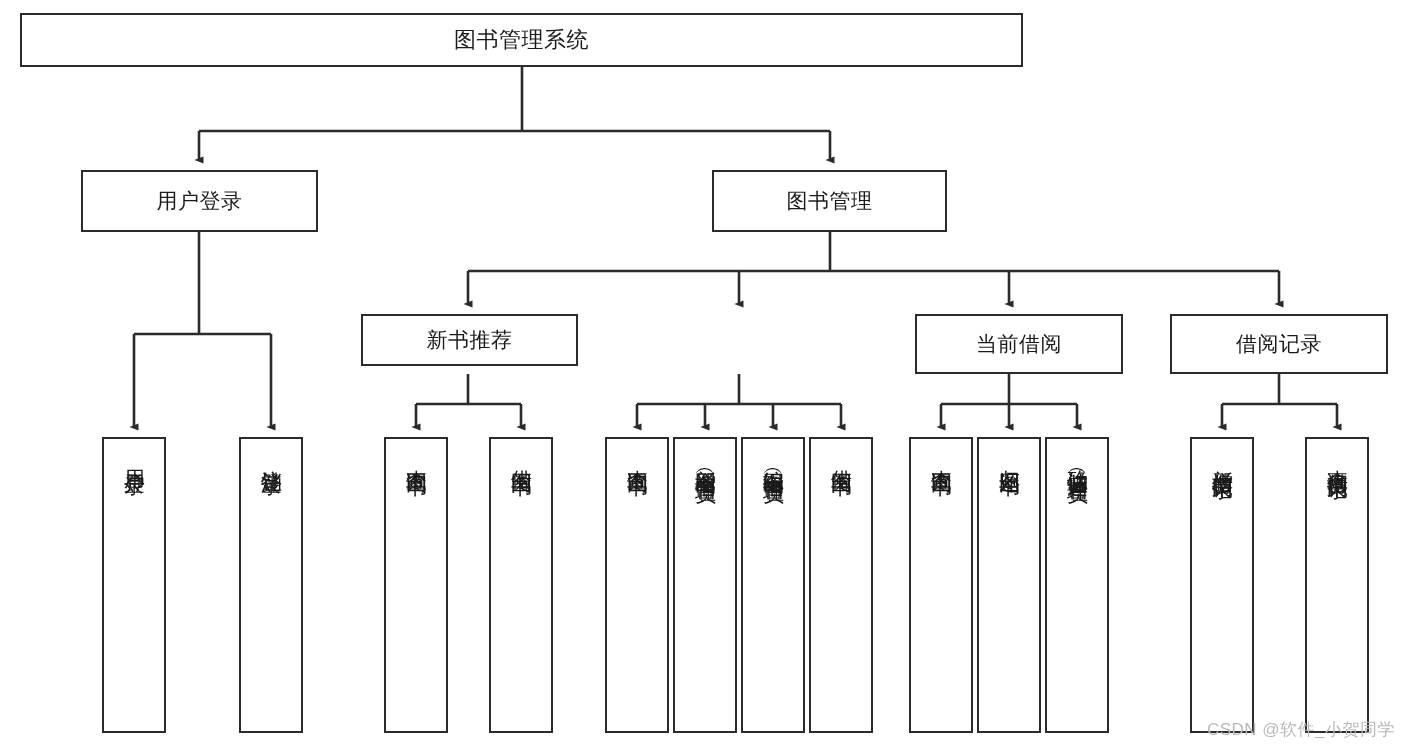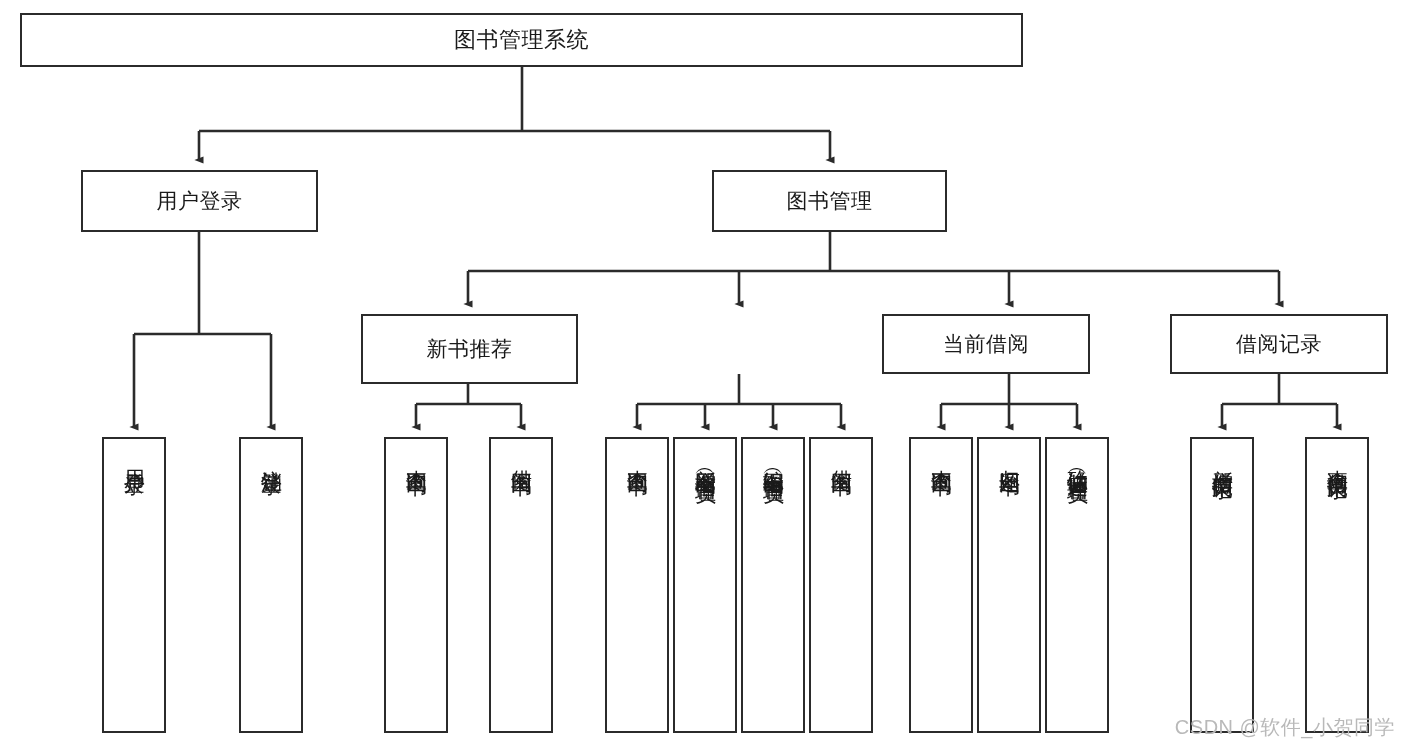--- a/index.html
+++ b/index.html
@@ -53,21 +53,21 @@
     font-size: 21px;
     line-height: 1.28;
     letter-spacing: 2px;
     white-space: nowrap;
     text-align: left;
   }
   .watermark {
     position: absolute;
     right: 10px;
     bottom: 6px;
-    font-size: 20px;
+    font-size: 17px;
     color: #b9b9b9;
     white-space: nowrap;
     letter-spacing: 0.5px;
   }
 </style>
 </head>
 <body>
 
 <div id="canvas">
 
@@ -125,24 +125,24 @@
     <span>图书管理系统</span>
   </div>
 
   <div class="node node-h" style="left:81px; top:170px; width:237px; height:62px;">
     <span>用户登录</span>
   </div>
   <div class="node node-h" style="left:712px; top:170px; width:235px; height:62px;text-align:center;">
     <span>图书管理</span>
   </div>
 
-  <div class="node node-h" style="left:361px; top:314px; width:217px; height:70px;">
+  <div class="node node-h" style="left:361px; top:314px; width:217px; height:52px;">
     <span>新书推荐</span>
   </div>
-  <div class="node node-h" style="left:882px; top:314px; width:208px; height:60px;">
+  <div class="node node-h" style="left:915px; top:314px; width:208px; height:60px;">
     <span>当前借阅</span>
   </div>
   <div class="node node-h" style="left:1170px; top:314px; width:218px; height:60px;font-family:Liberation Serif, serif;">
     <span>借阅记录</span>
   </div>
 
   <div class="node node-leaf" style="left:102px; top:437px; width:64px; height:296px;">
     <span class="leaf-text">用户登录</span>
   </div>
   <div class="node node-leaf" style="left:239px; top:437px; width:64px; height:296px;">

